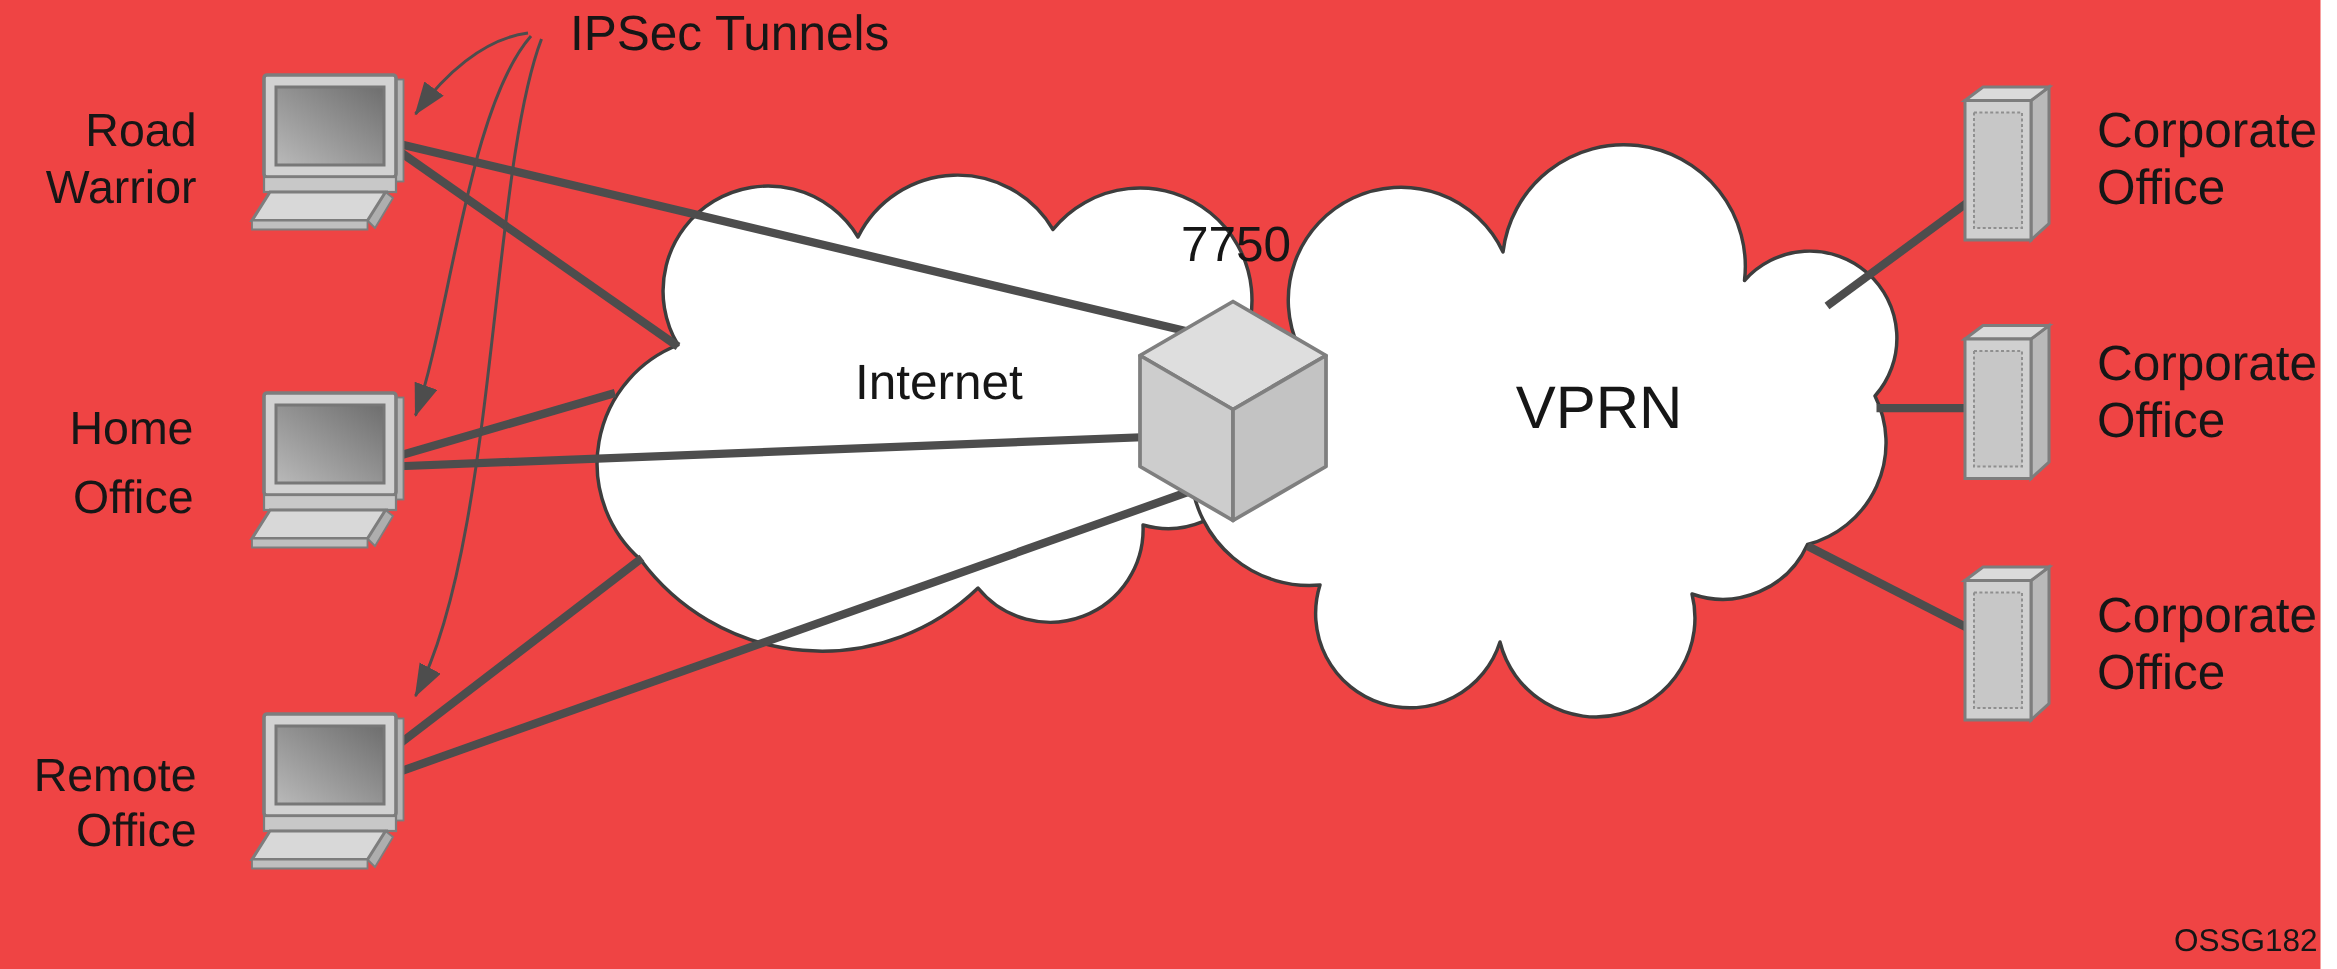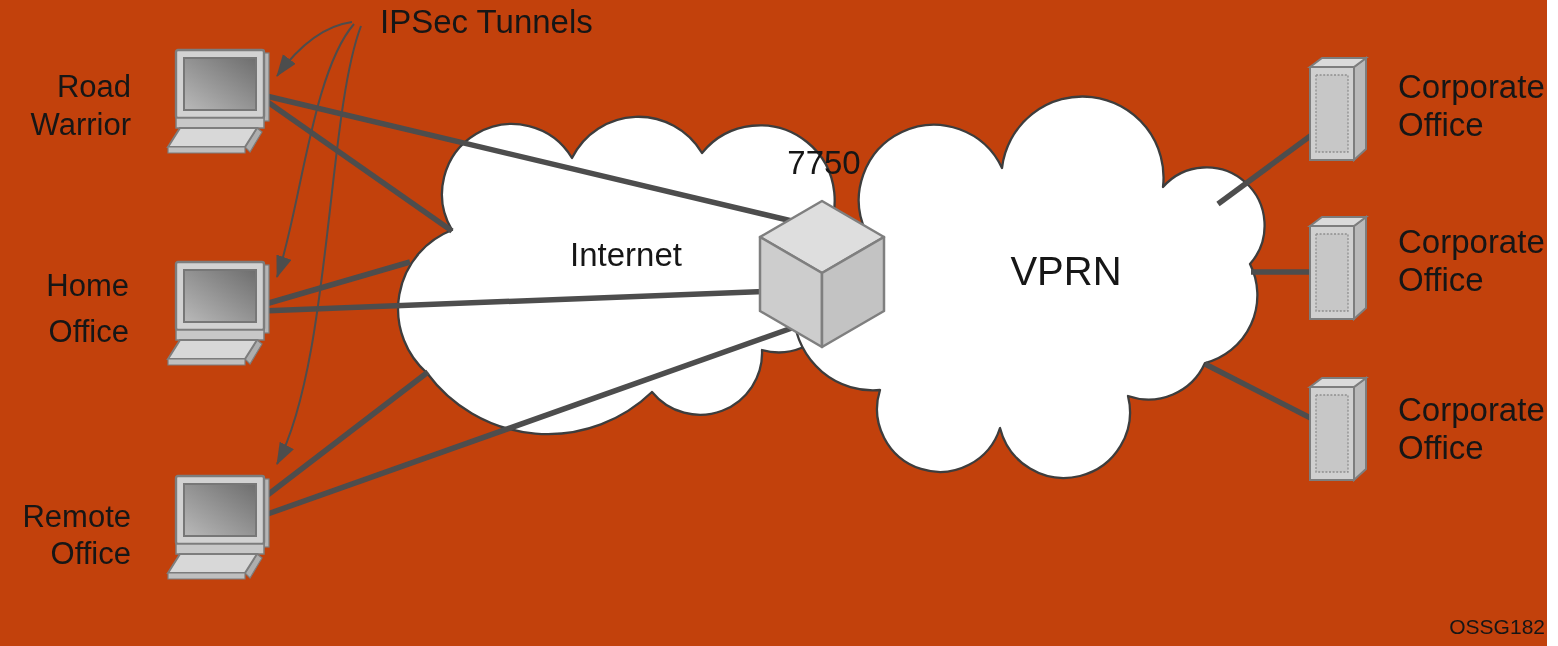--- a/index.html
+++ b/index.html
@@ -4,21 +4,21 @@
 <style>
   html, body {
     margin: 0;
     padding: 0;
     background: #ffffff;
   }
   .stage {
     position: relative;
     width: 1547px;
     height: 646px;
-    background: #c2410c;
+    background: #ef4444;
     font-family: "Liberation Sans", sans-serif;
     overflow: hidden;
   }
   svg { display: block; }
   text {
     font-family: "Liberation Sans", sans-serif;
     fill: #161616;
   }
   .lbl      { font-size: 31px; }
   .lbl-big  { font-size: 33px; }

